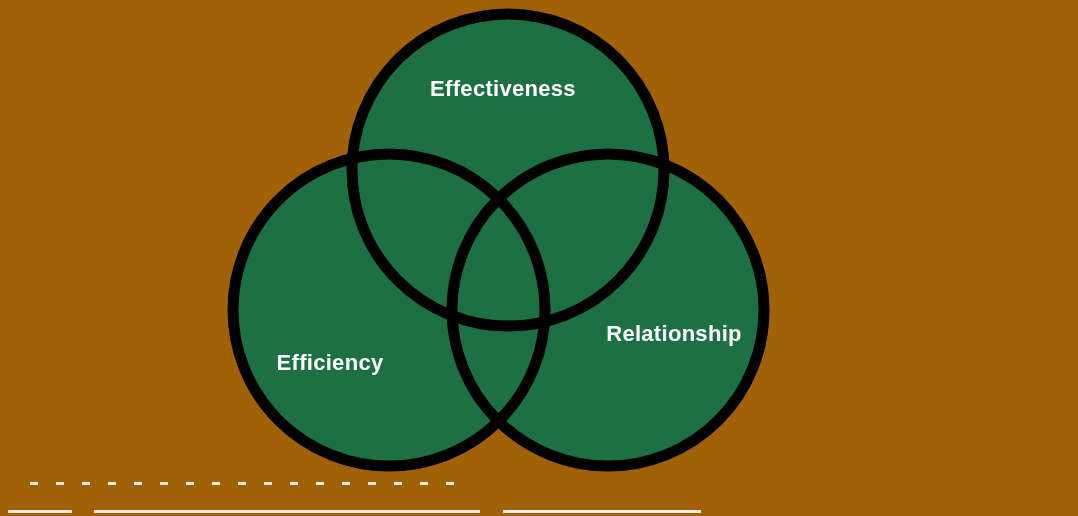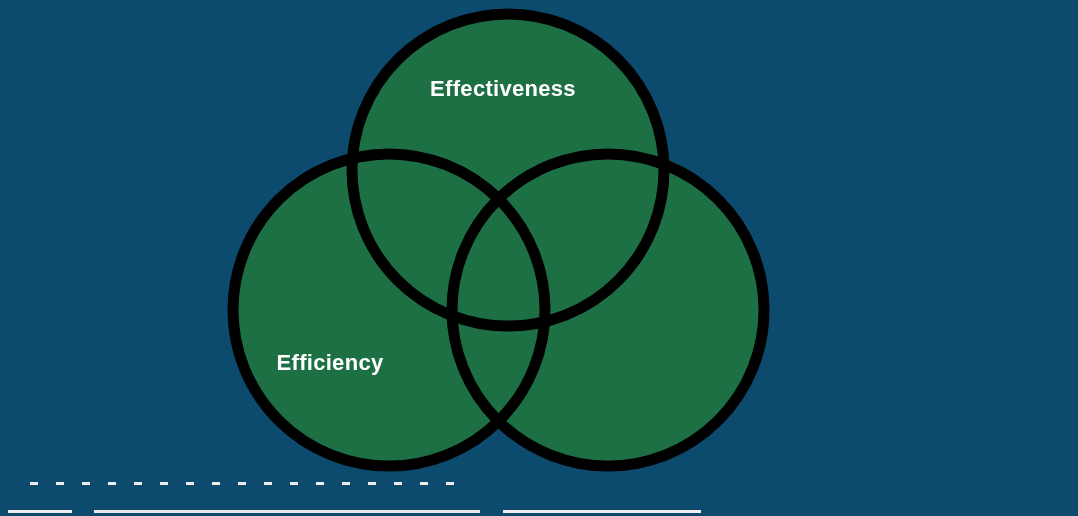--- a/index.html
+++ b/index.html
@@ -5,21 +5,21 @@
   html, body {
     margin: 0;
     padding: 0;
     background: #ffffff;
     font-family: "Liberation Sans", sans-serif;
   }
   .stage {
     position: relative;
     width: 1078px;
     height: 516px;
-    background: #0c4a6e;
+    background: #a16207;
     overflow: hidden;
   }
   .venn-svg {
     position: absolute;
     left: 0;
     top: 0;
     width: 1078px;
     height: 516px;
   }
   .venn-label {
@@ -63,19 +63,20 @@
 
     <circle cx="508" cy="170" r="156" fill="none" stroke-width="11" stroke="#000000"></circle>
     <circle cx="389" cy="310" r="156" fill="none" stroke-width="11" stroke="#000000"></circle>
     <circle cx="608" cy="310" r="156" fill="none" stroke-width="11" stroke="#000000"></circle>
   </svg>
 
   <div class="venn-label label-effectiveness">Effectiveness</div>
 
   <div class="venn-label label-efficiency">Efficiency</div>
 
+  <div class="venn-label label-relationship">Relationship</div>
 
   <div class="artifact-dots"></div>
   <div class="artifact-line artifact-line-a"></div>
   <div class="artifact-line artifact-line-b"></div>
   <div class="artifact-line artifact-line-c"></div>
 
 </div>
 
 </body></html>

